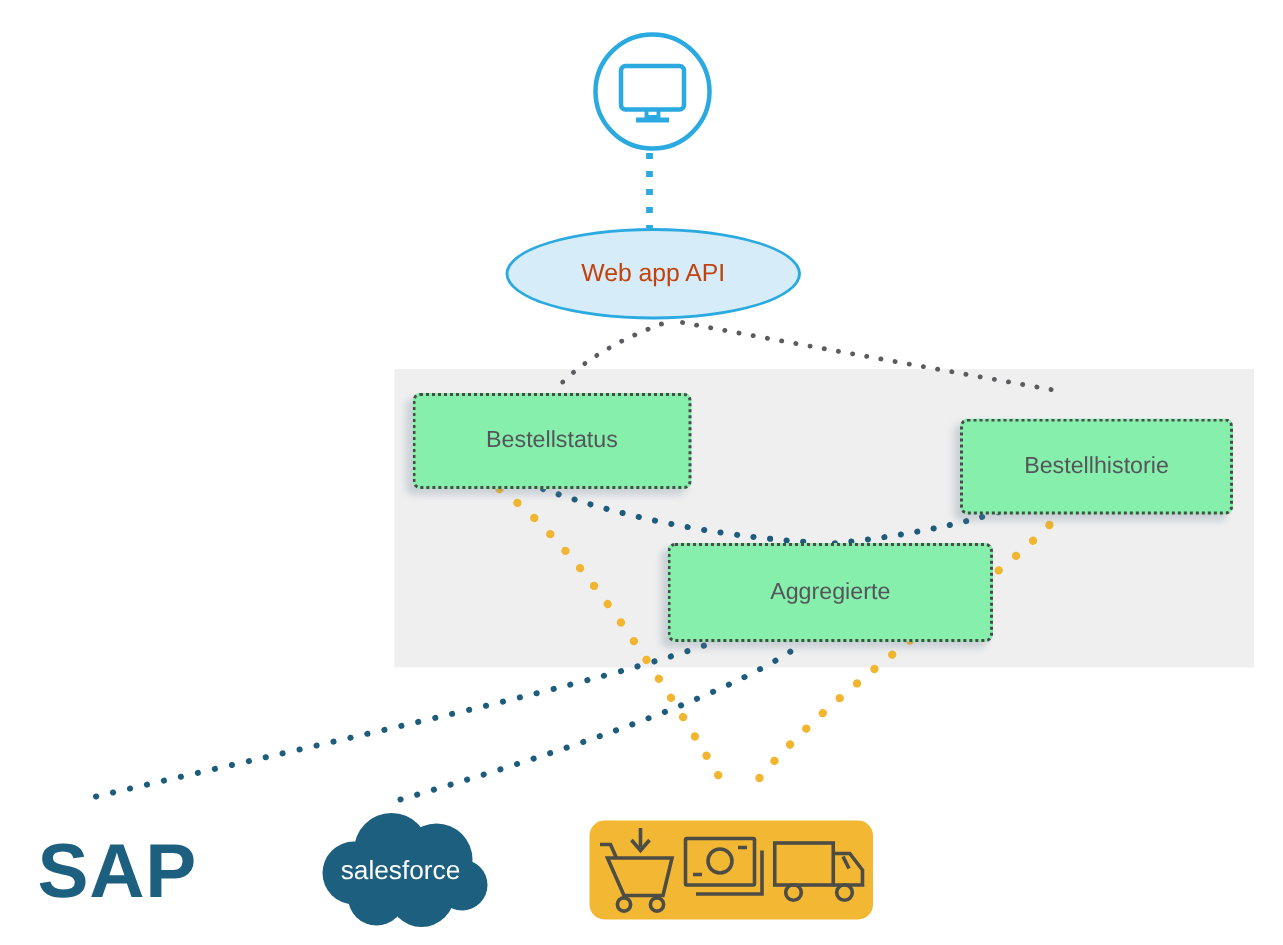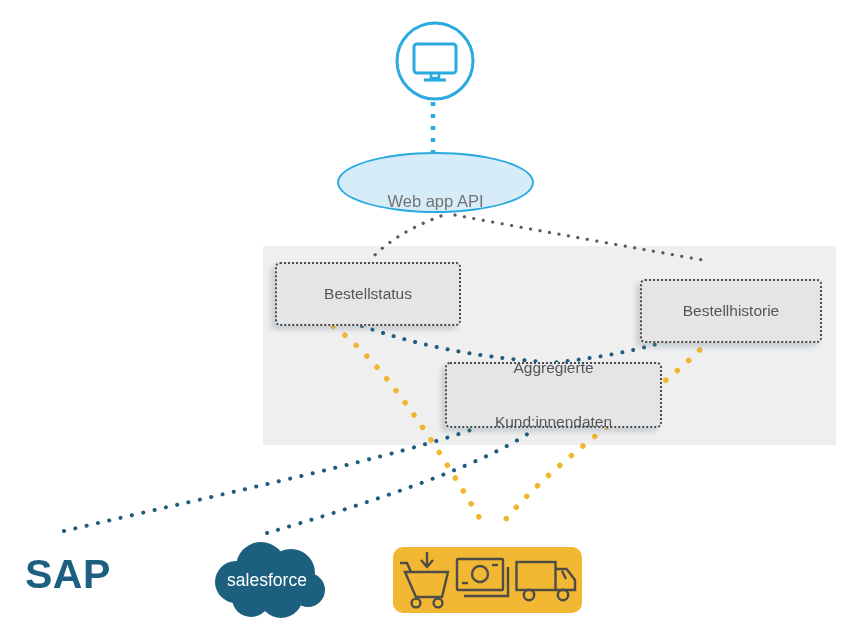--- a/index.html
+++ b/index.html
@@ -7,39 +7,39 @@
     width:855px;height:630px;position:relative;overflow:hidden;
     font-family:"Liberation Sans","DejaVu Sans",sans-serif;color:#54565B;
   }
   .abs{position:absolute;}
   
   #panel{left:263px;top:246px;width:573px;height:199px;background:#EFEFEF;z-index:1;}
   
   #wires{left:0;top:0;width:855px;height:630px;z-index:2;}
   
   .service-box{
-    background:#e5e5e5;border:2px dotted #4A4A4A;border-radius:5px;
+    background:#86efac;border:2px dotted #4A4A4A;border-radius:5px;
     box-shadow:-4px 4px 5px rgba(105,130,148,.28);
     display:flex;flex-direction:column;align-items:center;justify-content:center;
     font-size:15.5px;line-height:20px;color:#54565B;z-index:3;text-align:center;
   }
   #box-status{left:275px;top:262px;width:182px;height:60px;}
   #box-history{left:640px;top:262px;width:178px;height:60px;margin-top:17px;}
   #box-aggregate{left:445px;top:362px;width:213px;height:62px;gap:34px;}
   
   #client{left:394px;top:20px;width:82px;height:82px;z-index:3;}
   
   #api-ellipse{
     left:337px;top:152px;width:197px;height:61px;border-radius:50%;
-    background:#D7ECF9;border:2px solid #2BA9E1;display:flex;align-items:flex-end;
-    justify-content:center;font-size:16.5px;color:#737373;z-index:3;box-sizing:border-box;
+    background:#D7ECF9;border:2px solid #2BA9E1;display:flex;align-items:center;
+    justify-content:center;font-size:16.5px;color:#c2410c;z-index:3;box-sizing:border-box;
   }
   
   #sap-logo{
-    left:25px;top:551px;font-size:41px;font-weight:800;letter-spacing:.5px;
+    left:25px;top:551px;font-size:51px;font-weight:800;letter-spacing:.5px;
     color:#1D5F7E;z-index:3;font-family:"Liberation Sans","DejaVu Sans",sans-serif;
   }
   #salesforce-logo{left:209px;top:540px;width:120px;height:84px;z-index:3;}
   #commerce-box{
     left:393px;top:547px;width:189px;height:66px;background:#F2B733;border-radius:10px;
     display:flex;align-items:center;justify-content:space-evenly;z-index:3;
   }
   .commerce-icon{display:block;}
 </style>
 </head>
@@ -82,21 +82,20 @@
 </div>
 
 <div id="box-status" class="abs service-box">
   <span>Bestellstatus</span>
 </div>
 <div id="box-history" class="abs service-box">
   <span>Bestellhistorie</span>
 </div>
 <div id="box-aggregate" class="abs service-box">
   <span>Aggregierte</span>
-  <span>Kund:innendaten</span>
 </div>
 
 <div id="sap-logo" class="abs">
   <span>SAP</span>
 </div>
 
 <svg id="salesforce-logo" class="abs" viewBox="0 0 120 84" xmlns="http://www.w3.org/2000/svg">
   <g fill="#1D5F7E">
     <circle cx="27" cy="42" r="21"></circle>
     <circle cx="52" cy="27" r="25"></circle>

